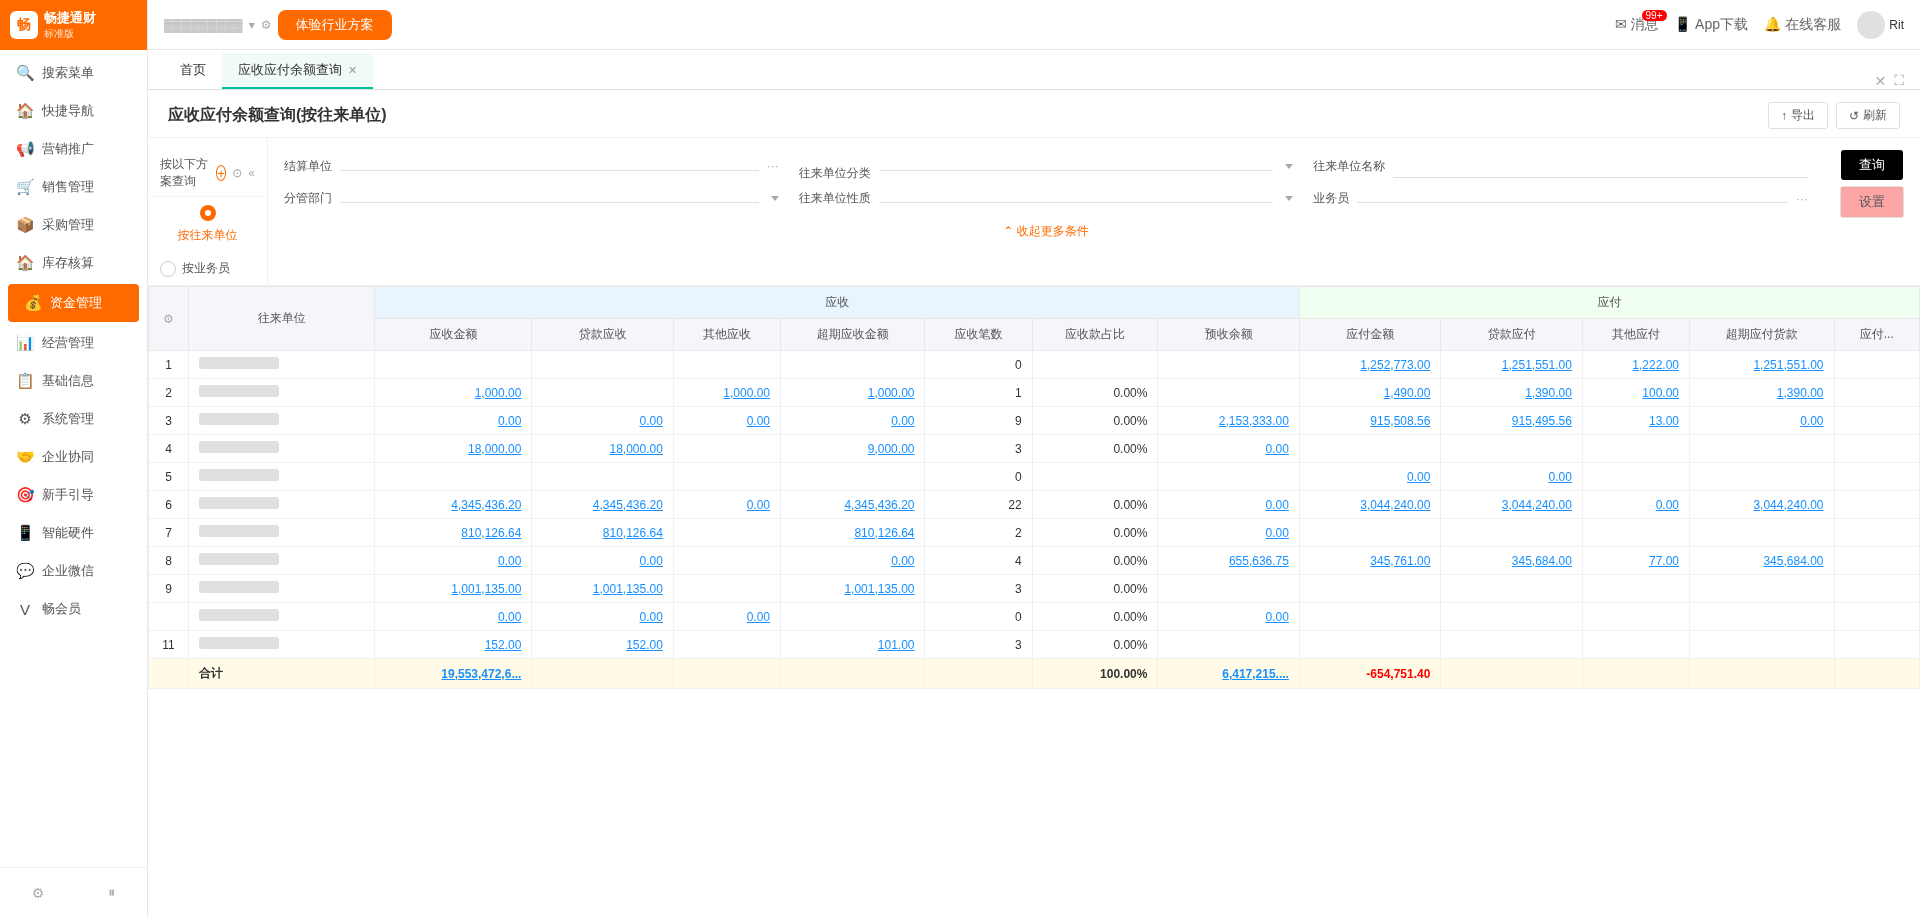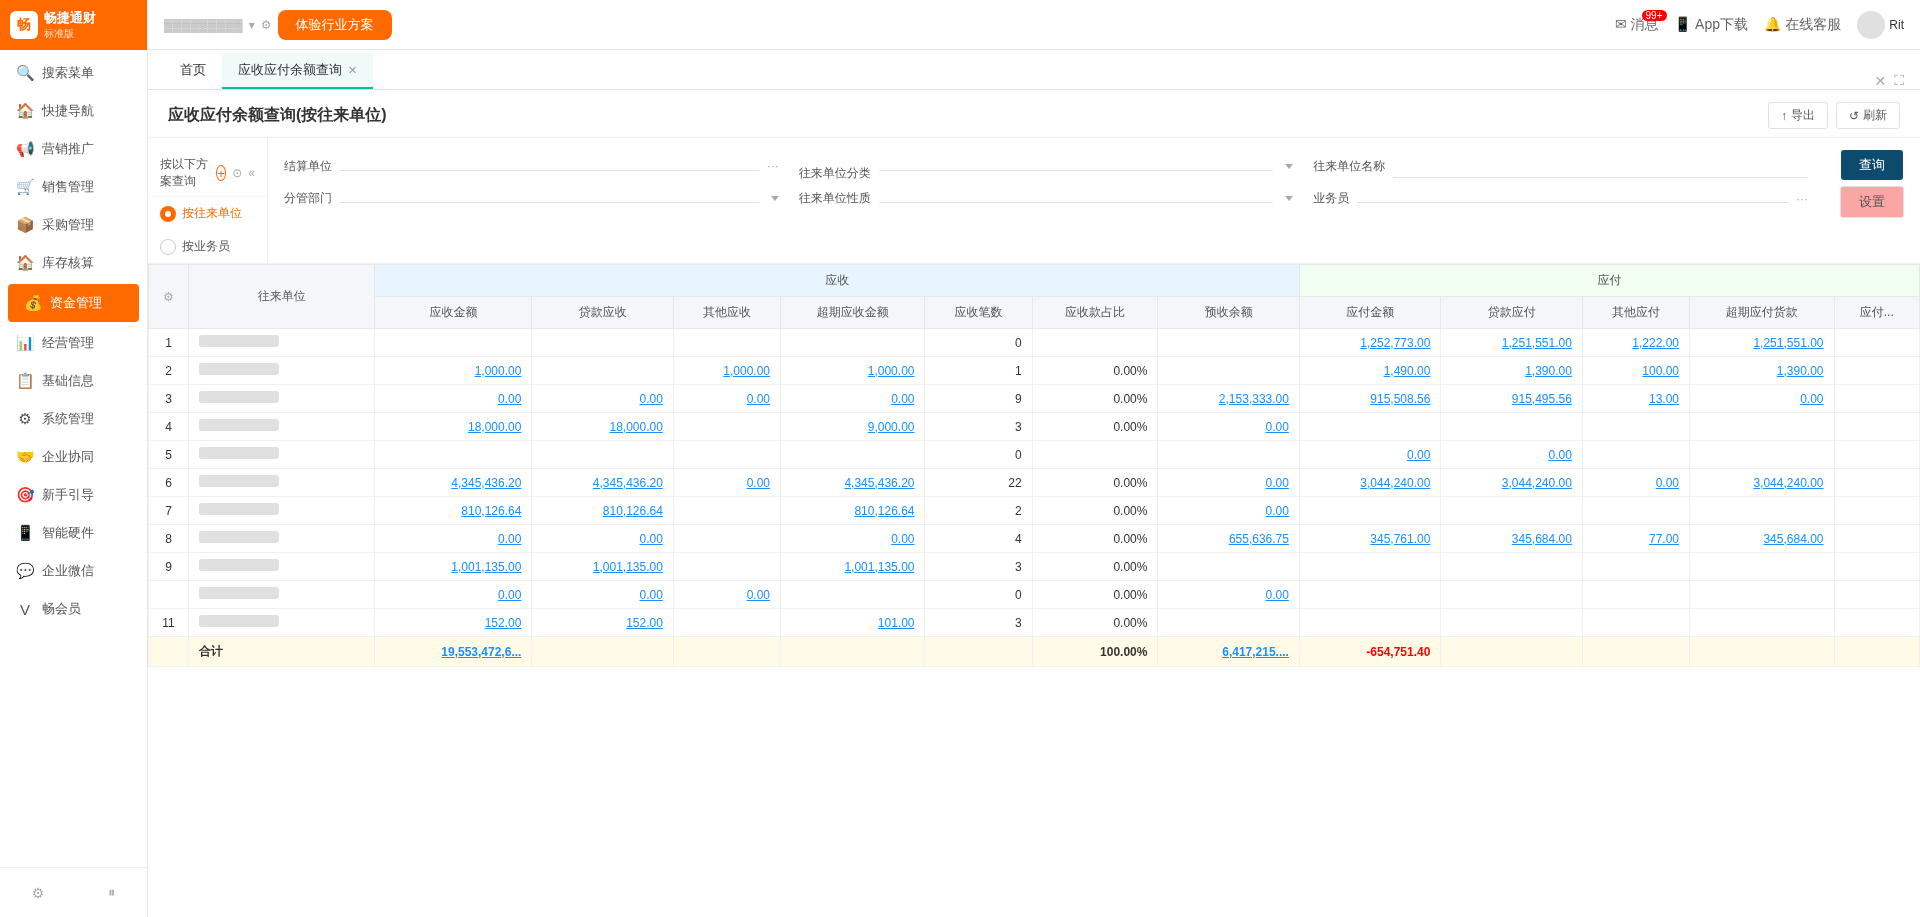--- a/index.html
+++ b/index.html
@@ -54,25 +54,25 @@
     .data-table { width: 100%; border-collapse: collapse; font-size: 12px; }
     .data-table th { background: #f5f6fa; border: 1px solid #e8e8e8; padding: 7px 10px; text-align: center; color: #555; font-weight: normal; white-space: nowrap; position: sticky; top: 0; z-index: 2; }
     .data-table th.group-header { background: #f0f8ff; }
     .data-table td { border: 1px solid #f0f0f0; padding: 6px 10px; text-align: right; white-space: nowrap; color: #333; }
     .data-table td.name-cell { text-align: left; }
     .data-table td.center { text-align: center; }
     .data-table .num-link { color: #1890ff; text-decoration: underline; cursor: pointer; }
     .data-table .total-row td { background: #fffbe6; font-weight: bold; }
     .row-num { color: #999; text-align: center !important; }
     .query-btn { padding: 6px 18px; border-radius: 3px; border: none; cursor: pointer; font-size: 13px; }
-    .query-btn-primary { background: #0c4a6e; color: #fff; }
+    .query-btn-primary { background: #000000; color: #fff; }
     .query-btn-secondary { background: #fca5a5; border: 1px solid #e0e0e0; color: #555; }
     .left-nav { width: 120px; border-right: 1px solid #f0f0f0; padding-top: 8px; }
     .left-nav-item { padding: 8px 12px; display: flex; align-items: center; gap: 6px; cursor: pointer; font-size: 12px; color: #555; }
-    .left-nav-item.active { color: #ff6a00; }
+    .left-nav-item.active { color: #ff6a00; flex-direction: column; }
 
     .setting-gear { color: #aaa; cursor: pointer; }
 
     
     .arrow-down { display: inline-block; width: 0; height: 0; border-left: 4px solid transparent; border-right: 4px solid transparent; border-top: 5px solid #aaa; margin-left: 4px; vertical-align: middle; }
   </style>
 </head>
 <body>
 
 <div class="app-container">
@@ -264,20 +264,24 @@
                 <span style="color:#555;font-size:12px;white-space:nowrap;">往来单位性质</span>
                 <div style="flex:1;border-bottom:1px solid #e0e0e0;padding:4px;"></div>
                 <span class="arrow-down"></span>
               </div>
               <div style="display:flex;align-items:center;gap:8px;">
                 <span style="color:#555;font-size:12px;white-space:nowrap;">业务员</span>
                 <div style="flex:1;border-bottom:1px solid #e0e0e0;padding:4px;"></div>
                 <span style="color:#aaa;cursor:pointer;">···</span>
               </div>
             </div>
+            <div style="text-align:center;padding:8px 0 0;color:#ff6a00;font-size:12px;cursor:pointer;">
+              <span>⌃</span>
+              <span>收起更多条件</span>
+            </div>
           </div>
 
           <div style="padding:12px 16px; display:flex; flex-direction:column; gap:6px; justify-content:flex-start; align-items:center;">
             <button class="query-btn query-btn-primary">查询</button>
             <button class="query-btn query-btn-secondary">设置</button>
           </div>
         </div>
 
         <div style="overflow:auto; max-height: 520px;">
           <table class="data-table">

